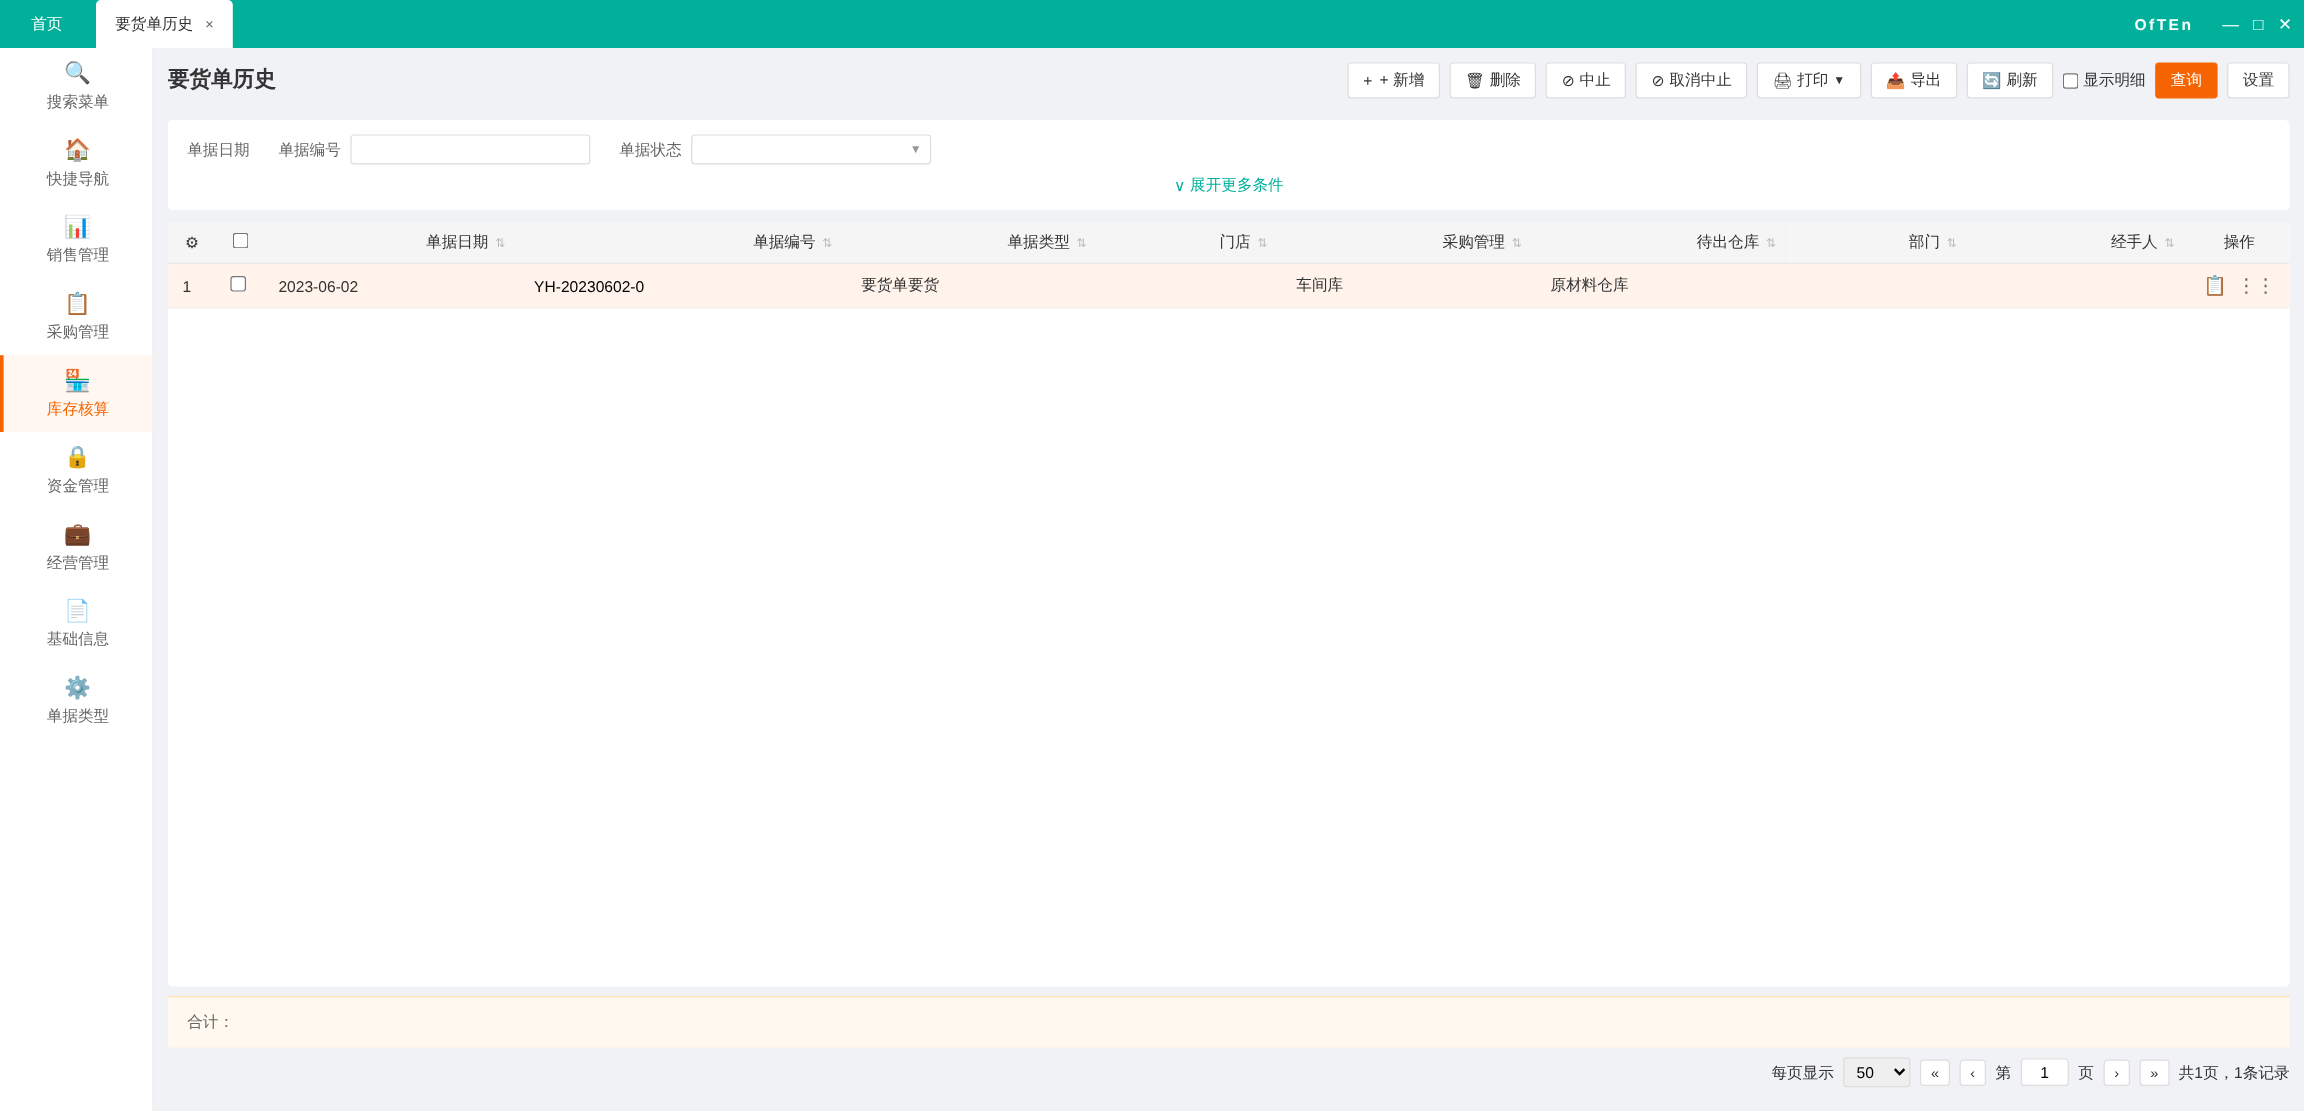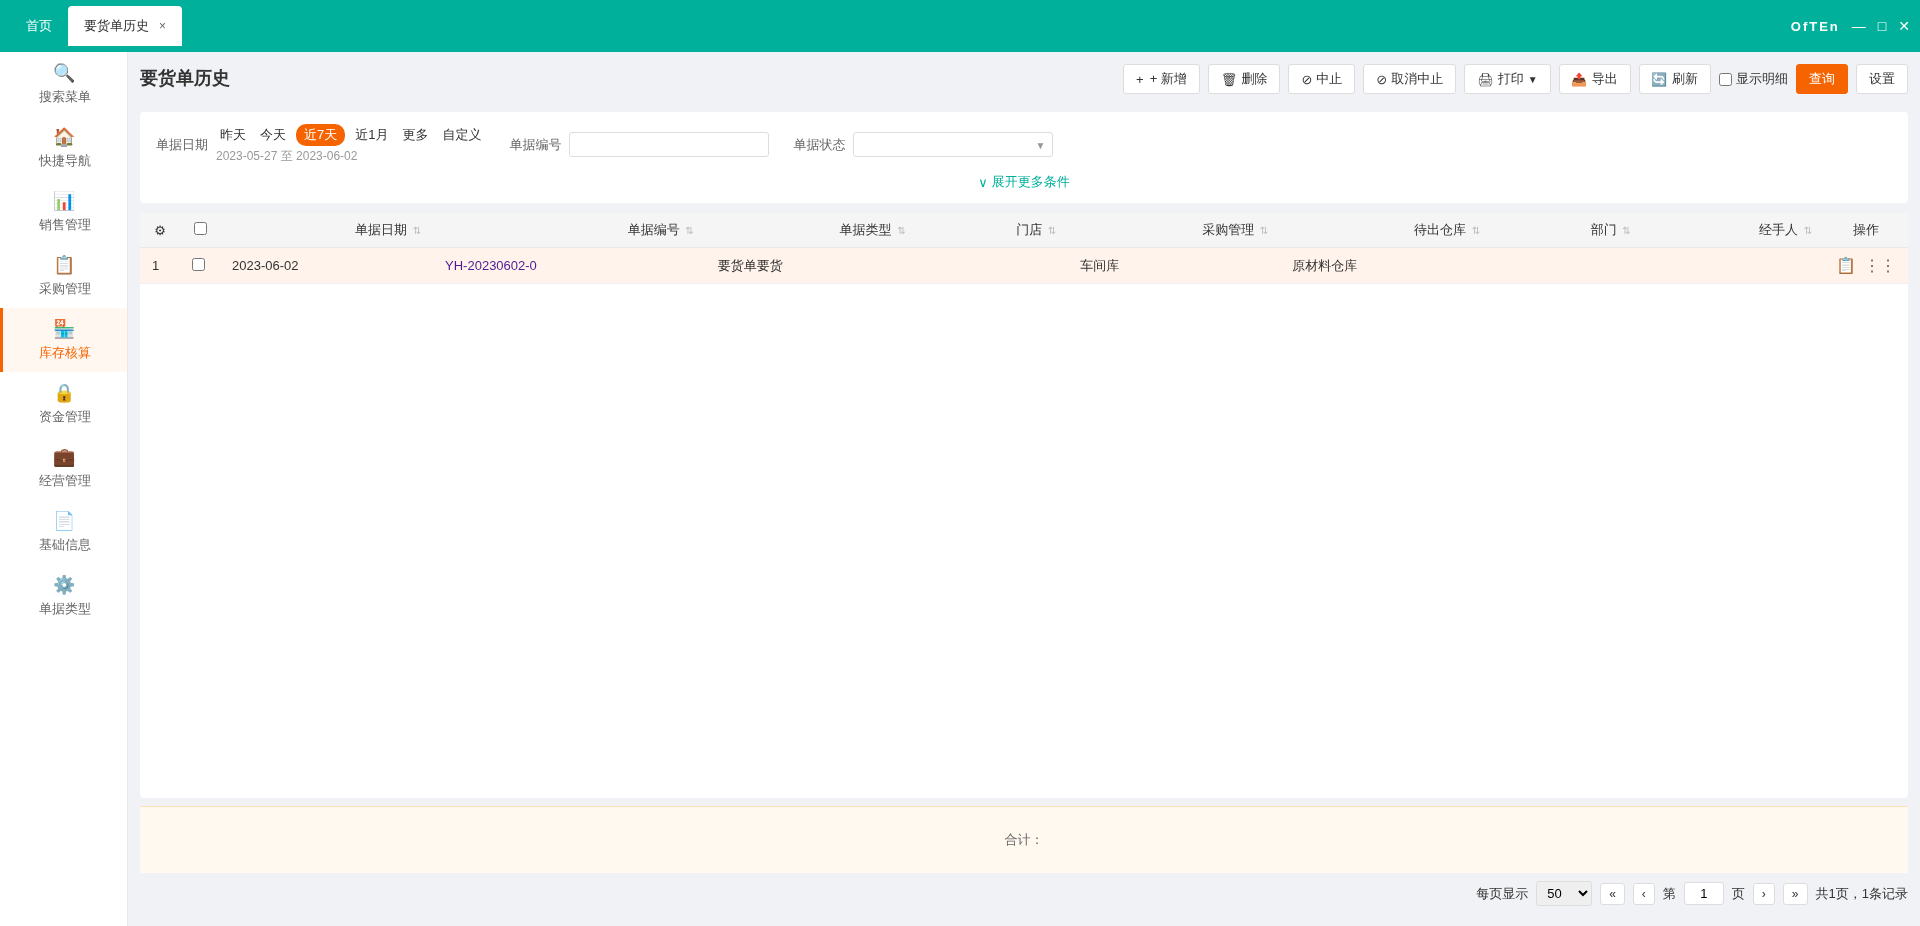--- a/index.html
+++ b/index.html
@@ -1,25 +1,25 @@
 <!DOCTYPE html>
 <html><head>
   <meta charset="utf-8">
   <style>
     * { box-sizing: border-box; margin: 0; padding: 0; font-family: 'Microsoft YaHei', Arial, sans-serif; font-size: 13px; }
     body { display: flex; flex-direction: column; height: 926px; overflow: hidden; background: #f0f2f5; }
 
     
     .top-bar {
-      height: 52px;
+      height: 40px;
       background: #00b09b;
       display: flex;
       align-items: center;
       padding: 0 10px;
-      gap: 0;
+      gap: 12px;
       flex-shrink: 0;
     }
     .tab-item {
       height: 40px;
       display: flex;
       align-items: center;
       padding: 0 16px;
       cursor: pointer;
       color: #fff;
       font-size: 13px;
@@ -253,40 +253,39 @@
     tbody tr {
       border-bottom: 1px solid #f0f0f0;
     }
     tbody tr.selected { background: #fff3eb; }
     tbody td {
       padding: 8px 12px;
       color: #333;
       font-size: 13px;
     }
     .link-text {
-      color: #4c1d95;
+      color: #000000;
       cursor: pointer;
       text-decoration: none;
     }
     .settings-col { width: 40px; text-align: center; }
     .checkbox-col { width: 40px; text-align: center; }
     .action-col { width: 80px; text-align: center; }
     .action-icons { display: flex; gap: 8px; justify-content: center; }
     .action-icon { font-size: 16px; cursor: pointer; color: #666; }
 
     
     .summary-bar {
       background: #fff9f0;
       border-top: 1px solid #ffe0b2;
-      padding: 24px 16px;
+      padding: 12px 16px;
       display: flex;
       align-items: center;
       color: #666;
       font-size: 13px;
-      justify-content: center;
     }
 
     
     .pagination-bar {
       display: flex;
       align-items: center;
       justify-content: flex-end;
       gap: 8px;
       padding: 8px 0;
       font-size: 13px;
@@ -429,31 +428,20 @@
           <span>设置</span>
         </button>
       </div>
     </div>
 
     <div class="filter-panel">
       <div class="filter-row">
 
         <div class="filter-item">
           <span class="filter-label">单据日期</span>
-          <div style="display:flex;flex-direction:column;">
-            <div class="date-shortcuts">
-              <span class="date-shortcut">昨天</span>
-              <span class="date-shortcut">今天</span>
-              <span class="date-shortcut active">近7天</span>
-              <span class="date-shortcut">近1月</span>
-              <span class="date-shortcut">更多</span>
-              <span class="date-shortcut">自定义</span>
-            </div>
-            <div class="date-range">2023-05-27 至 2023-06-02</div>
-          </div>
         </div>
 
         <div class="filter-item">
           <span class="filter-label">单据编号</span>
           <input class="filter-input" type="text" placeholder="" style="">
         </div>
 
         <div class="filter-item">
           <span class="filter-label">单据状态</span>
           <div class="select-wrapper">

